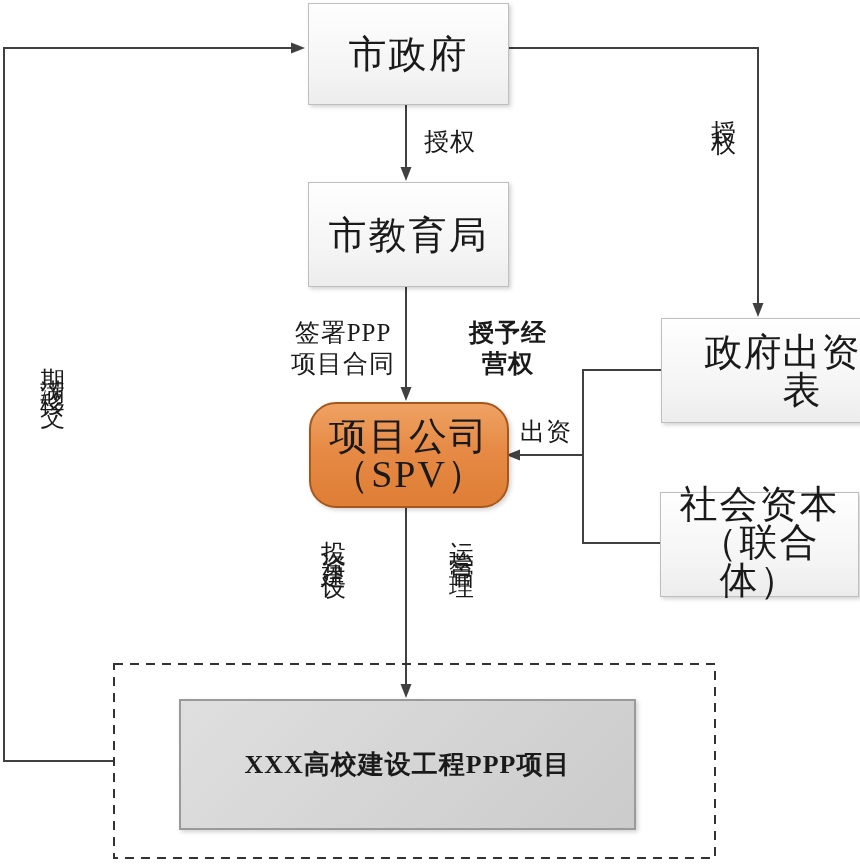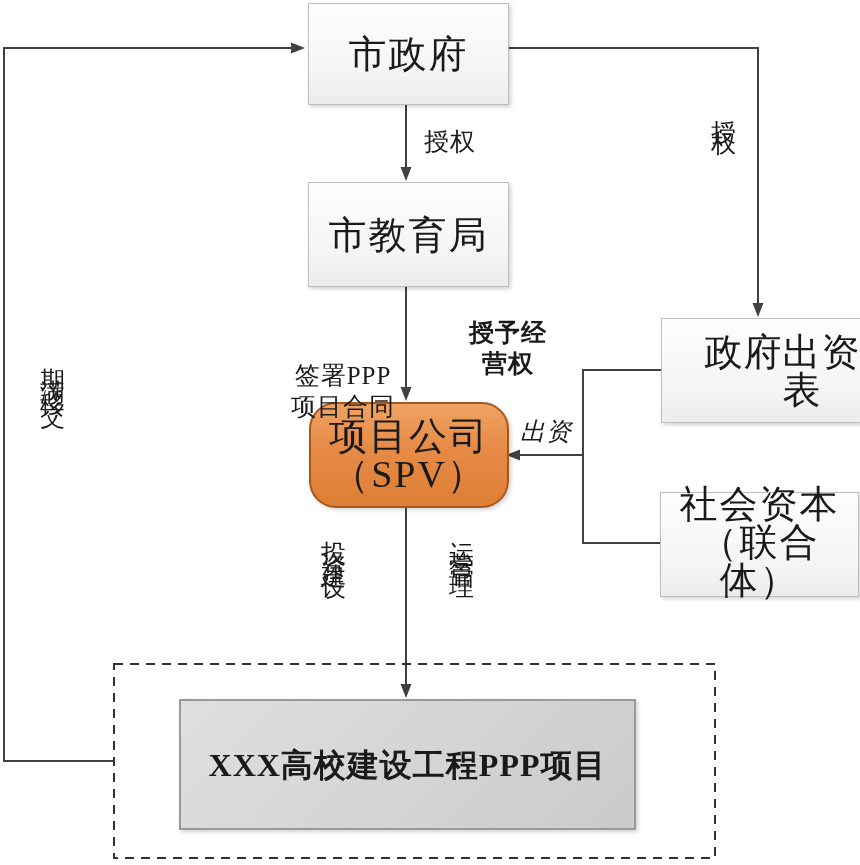--- a/index.html
+++ b/index.html
@@ -15,21 +15,21 @@
     box-shadow:2px 2px 4px rgba(0,0,0,0.18);
     font-size:38px;letter-spacing:2px;line-height:38px;
   }
   .ml{white-space:pre-line;}
   .node-spv{
     background:linear-gradient(180deg,#EFA263 0%,#E68A45 45%,#DF7E35 100%);
     border:2px solid #A6571B;color:#1a1a1a;
   }
   .node-project{
     background:linear-gradient(135deg,#DFDFDF 0%,#D3D3D3 60%,#CBCBCB 100%);
-    border:2px solid #9A9A9A;font-weight:700;font-size:32px;letter-spacing:1px;align-items:center;
+    border:2px solid #9A9A9A;font-weight:700;font-size:26px;letter-spacing:1px;align-items:center;
   }
   .elabel{
     position:absolute;font-size:25px;line-height:31px;letter-spacing:1px;
     text-align:center;white-space:pre-line;
   }
   .vlabel{
     position:absolute;font-size:25px;letter-spacing:0.45em;
     writing-mode:vertical-rl;text-orientation:upright;line-height:1;
   }
 </style>
@@ -80,27 +80,27 @@
     <span class="ml">社会资本
 （联合体）</span>
   </div>
 
   <div class="node node-project" style="left:179px;top:699px;width:453px;height:127px;">
     <span class="ml">XXX高校建设工程PPP项目</span>
   </div>
 
   <div class="elabel" style="left:424px;top:126px;">授权</div>
 
-  <div class="elabel" style="left:268px;top:317px;width:150px;margin-top:43px;">签署PPP
+  <div class="elabel" style="left:268px;top:317px;width:150px;">签署PPP
 项目合同</div>
 
   <div class="elabel" style="left:433px;top:317px;width:150px;font-weight:bold;">授予经
 营权</div>
 
-  <div class="elabel" style="left:520px;top:416px;font-style:italic;">出资</div>
+  <div class="elabel" style="left:520px;top:416px;">出资</div>
 
   <div class="vlabel" style="left:711px;top:100px;">授权</div>
 
   <div class="vlabel" style="left:40px;top:348px;">期满移交</div>
 
   <div class="vlabel" style="left:321px;top:521px;">投资建设</div>
 
   <div class="vlabel" style="left:449px;top:521px;">运营管理</div>
 
 </div>

